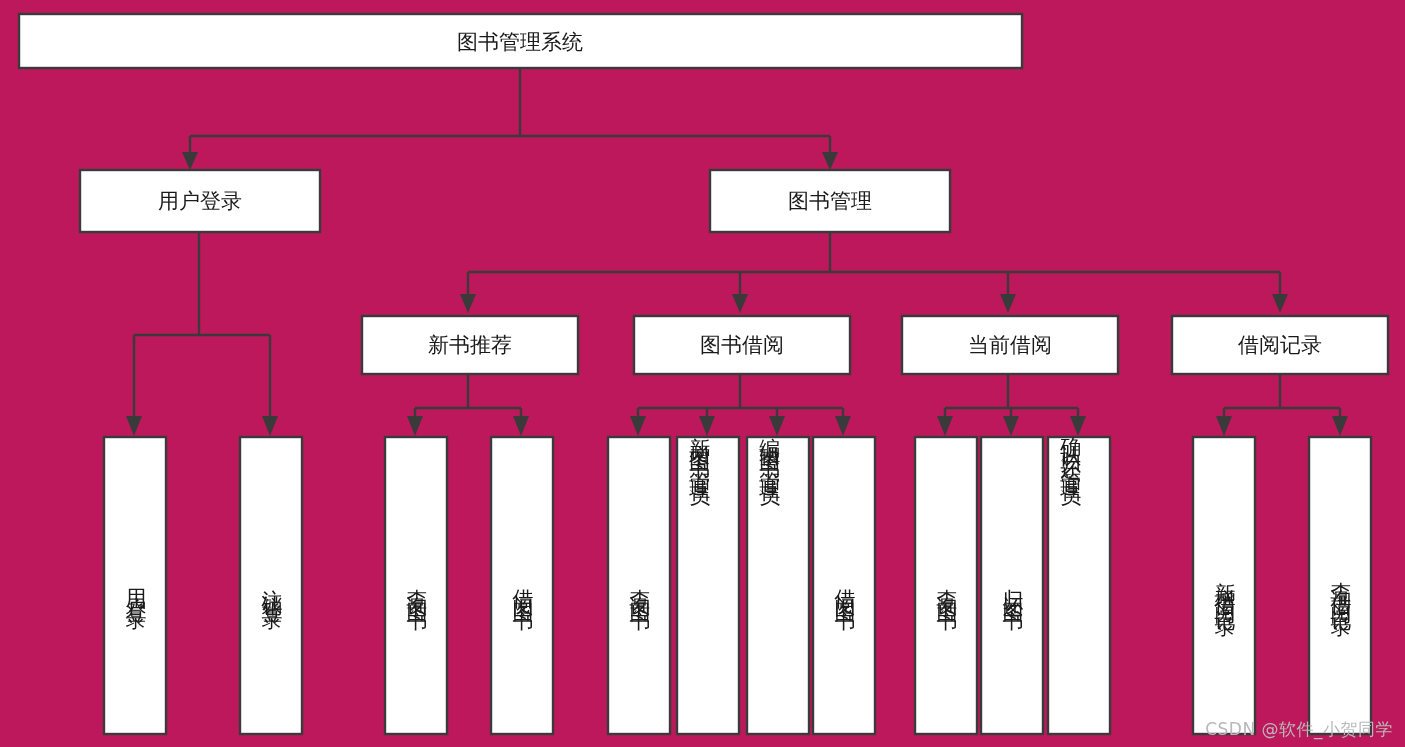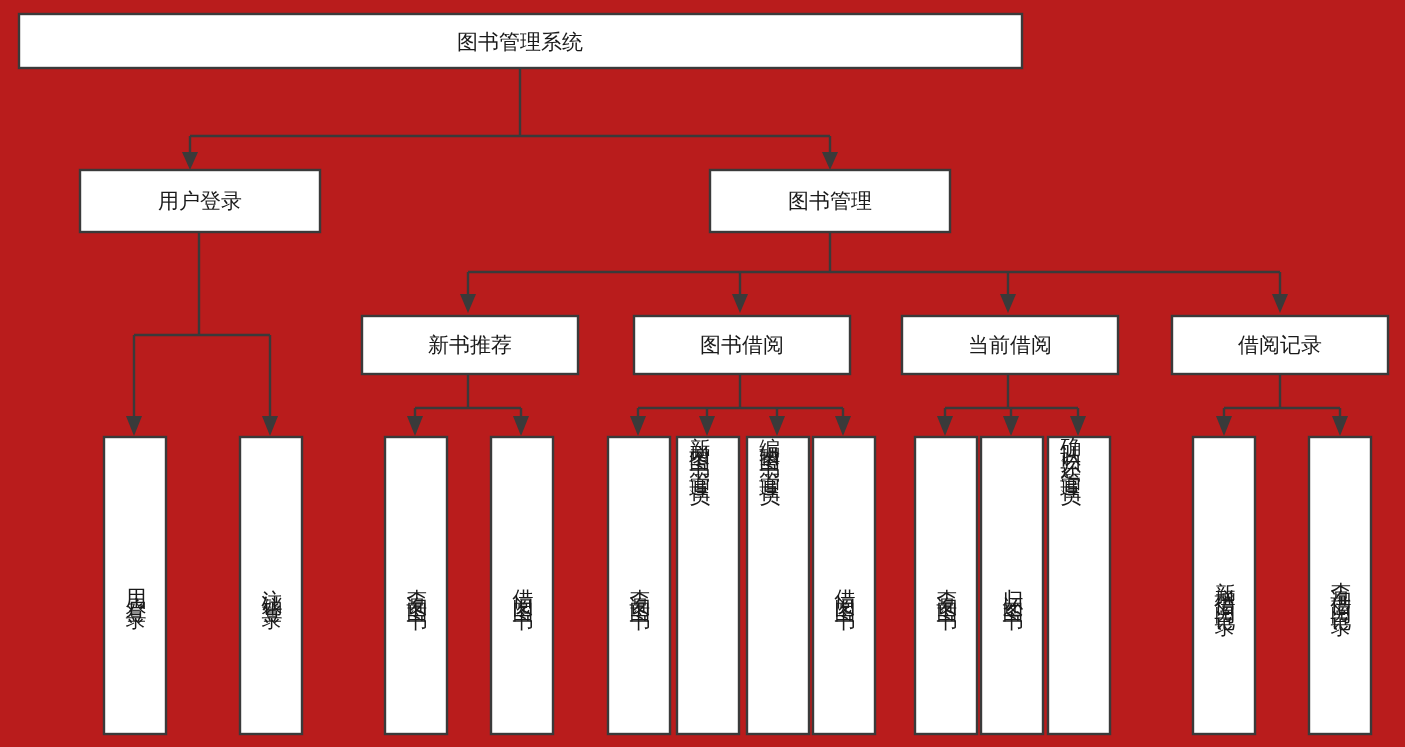--- a/index.html
+++ b/index.html
@@ -10,21 +10,21 @@
   body {
     width: 1405px;
     height: 747px;
     font-family: "DejaVu Sans", "Liberation Sans", sans-serif;
     overflow: hidden;
   }
   #diagram-root {
     position: relative;
     width: 1405px;
     height: 747px;
-    background: #b91c1c;
+    background: #be185d;
   }
   svg#diagram-canvas {
     position: absolute;
     left: 0;
     top: 0;
     width: 1405px;
     height: 747px;
   }
   .node-box {
     fill: #ffffff;
@@ -230,14 +230,15 @@
       <text class="node-label-v" x="1224" y="586" writing-mode="tb" glyph-orientation-vertical="0" dominant-baseline="middle" letter-spacing="7">新增借阅记录</text>
     </g>
 
     <g>
       <rect class="node-box" x="1309" y="437" width="62" height="297"></rect>
       <text class="node-label-v" x="1340" y="586" writing-mode="tb" glyph-orientation-vertical="0" dominant-baseline="middle" letter-spacing="7">查询借阅记录</text>
     </g>
 
   </svg>
 
+  <div class="watermark-text">CSDN @软件_小贺同学</div>
 
 </div>
 
 </body></html>

